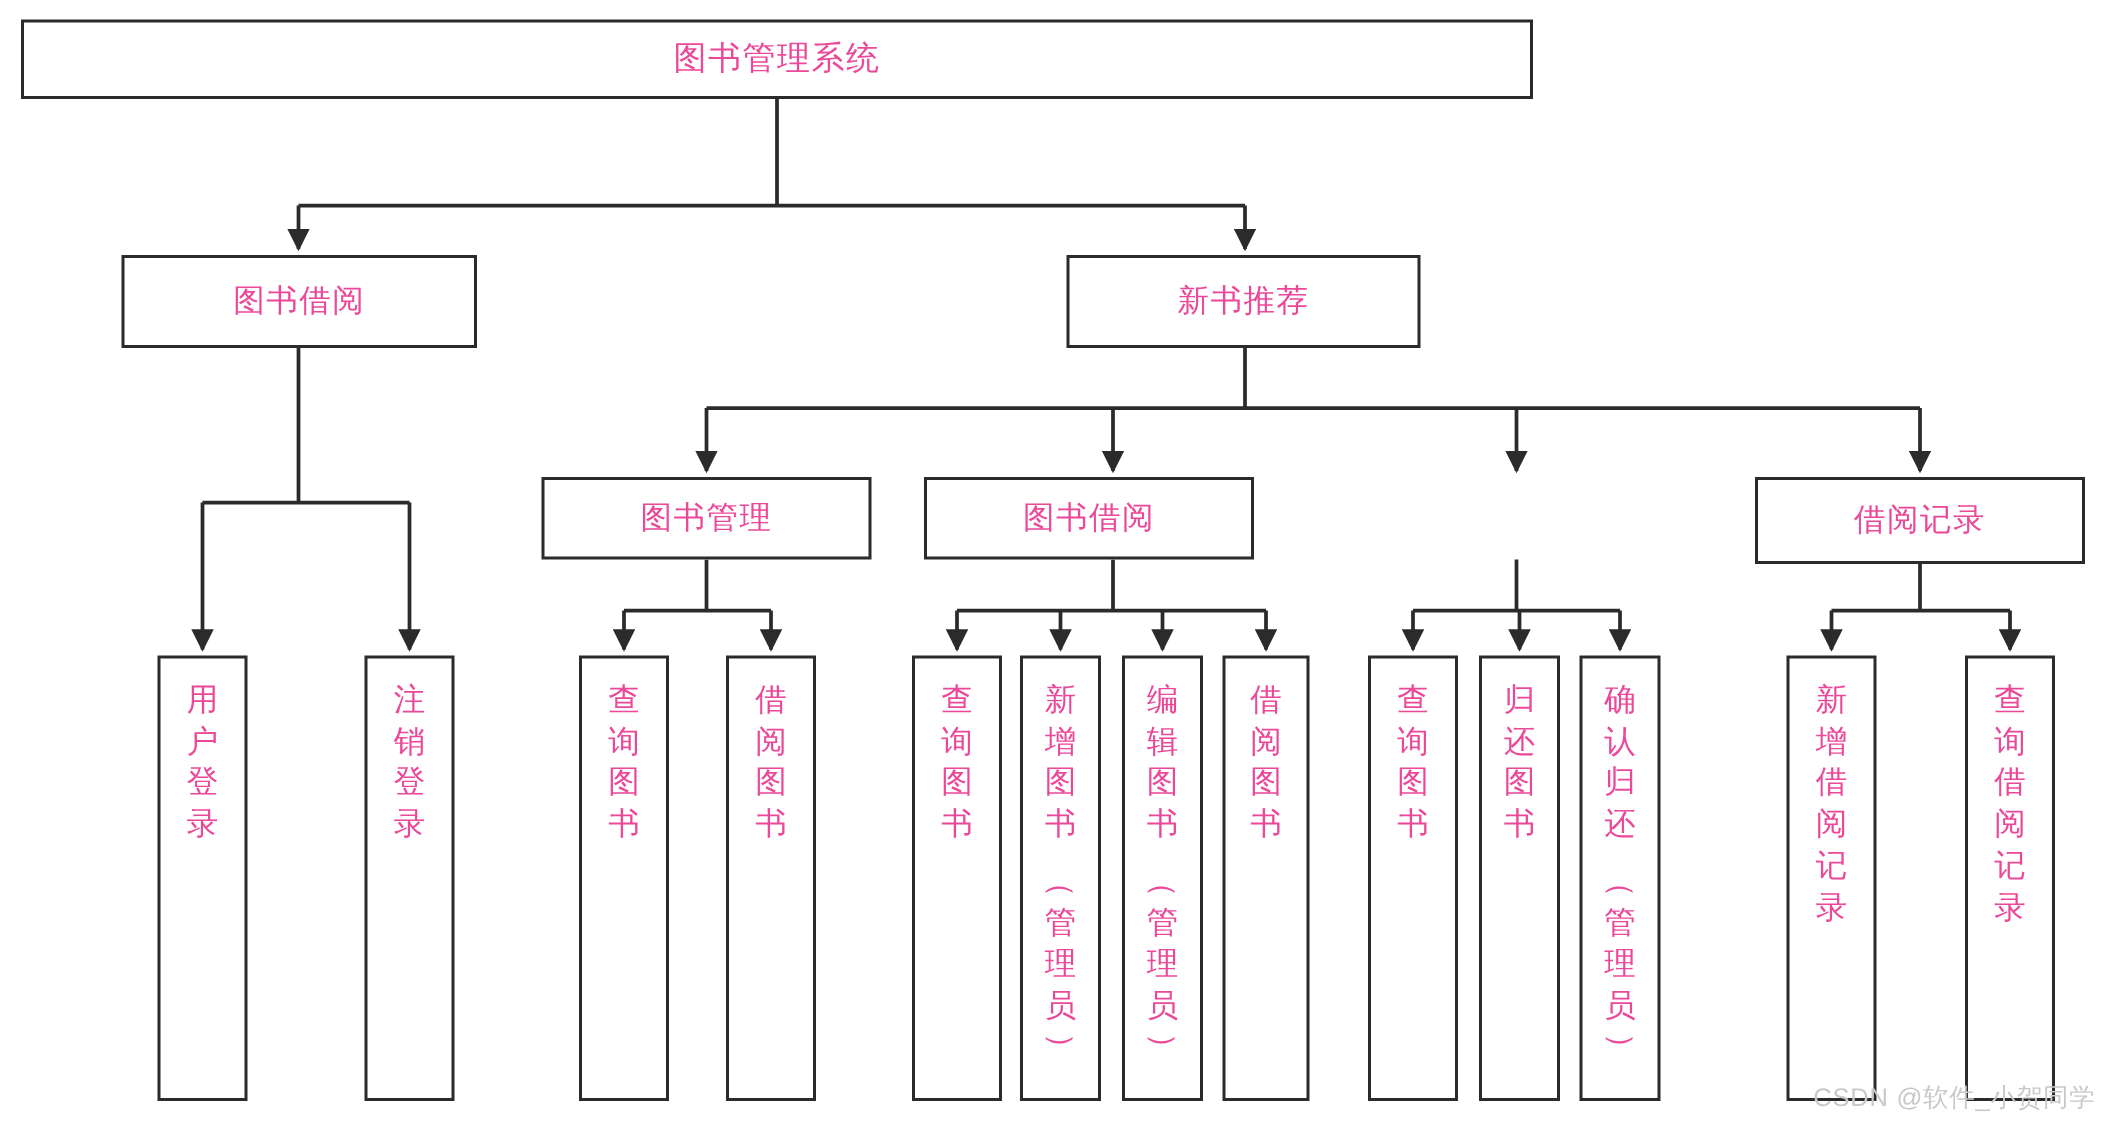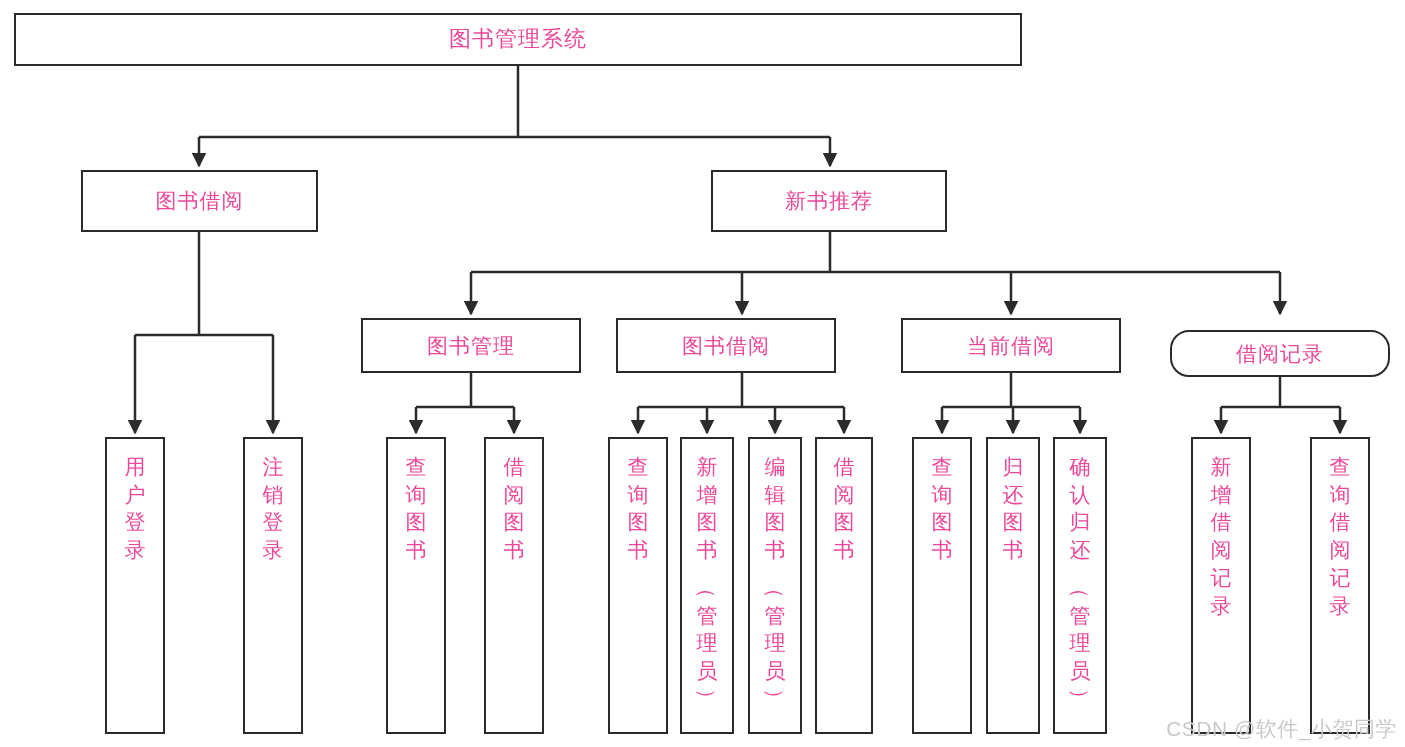--- a/index.html
+++ b/index.html
@@ -64,21 +64,21 @@
     line-height: 1.32;
   }
   .vtext .ch.gap {
     height: 10px;
     display: block;
   }
   #watermark {
     position: absolute;
     right: 8px;
     bottom: 4px;
-    font-size: 21px;
+    font-size: 17px;
     color: #c9c9c9;
     letter-spacing: 0.5px;
     white-space: nowrap;
     pointer-events: none;
   }
 </style>
 </head>
 <body>
 
 <div id="canvas">
@@ -143,24 +143,21 @@
   <div class="node horiz" style="left:711px; top:170px; width:236px; height:62px;">
     <span>新书推荐</span>
   </div>
 
   <div class="node horiz" style="left:361px; top:318px; width:220px; height:55px;">
     <span>图书管理</span>
   </div>
   <div class="node horiz" style="left:616px; top:318px; width:220px; height:55px;">
     <span>图书借阅</span>
   </div>
-  <div class="node horiz" style="left:901px; top:318px; width:220px; height:55px;">
-    <span>当前借阅</span>
-  </div>
-  <div class="node horiz" style="left:1170px; top:330px; width:220px; height:47px;border-radius:19px;">
+  <div class="node horiz" style="left:1170px; top:318px; width:220px; height:58px;">
     <span>借阅记录</span>
   </div>
 
   <div class="node leaf" style="left:105px; top:437px; width:60px; height:297px;">
     <span class="vtext">
         <span class="ch">用</span>
         <span class="ch">户</span>
         <span class="ch">登</span>
         <span class="ch">录</span>
       </span>

